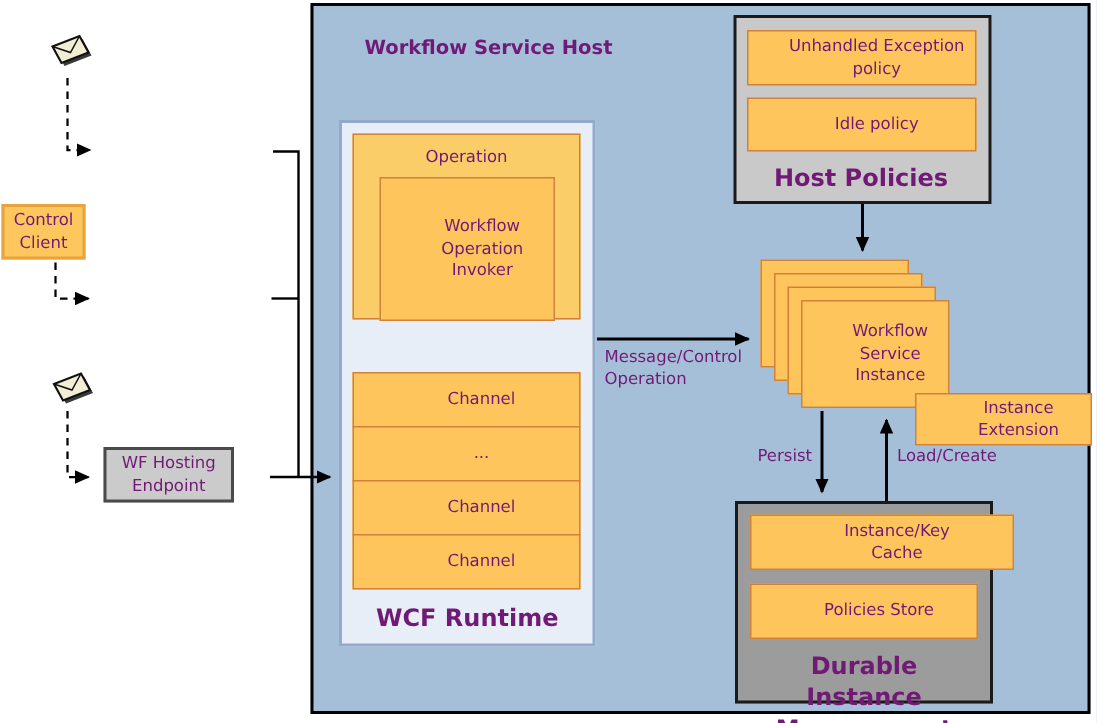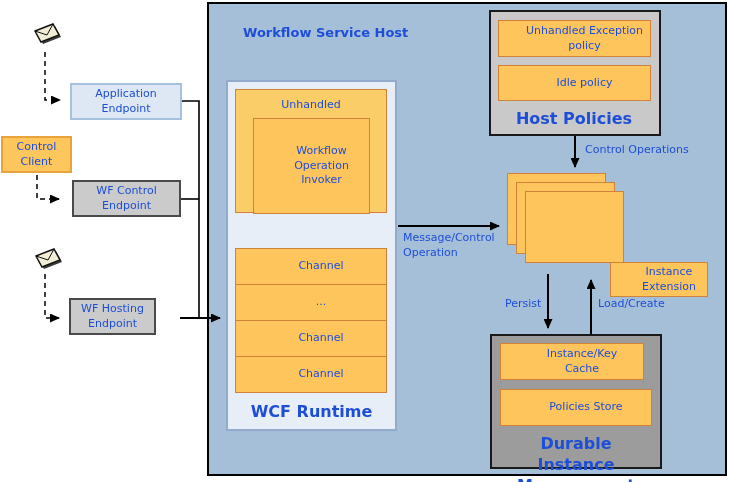--- a/index.html
+++ b/index.html
@@ -1,19 +1,19 @@
 <!DOCTYPE html>
 <html><head>
 <meta charset="utf-8">
 <style>
   html,body{margin:0;padding:0;background:#fff;}
   .canvas{
     position:relative;width:731px;height:482px;overflow:hidden;
     font-family:"DejaVu Sans","Liberation Sans",sans-serif;
-    color:#1d4ed8;background:#fff;
+    color:#701a75;background:#fff;
   }
   .abs{position:absolute;box-sizing:border-box;}
   .main-box{
     left:207px;top:2px;width:520px;height:474px;
     background:#A6BFD8;border:2px solid #000;z-index:1;
   }
   .lines{left:0;top:0;width:731px;height:482px;z-index:2;pointer-events:none;}
   .node{z-index:3;display:flex;align-items:center;justify-content:center;
     text-align:center;font-size:11px;line-height:1.32;}
   .title{z-index:3;font-weight:bold;font-size:13px;white-space:nowrap;}
@@ -69,36 +69,30 @@
     <polygon points="5,10 23,3 29,14 11,21" fill="#3a3a3a"></polygon>
     <polygon points="3,8 21,1 27,12 9,19" fill="#F2EDD5" stroke="#111" stroke-width="1.4"></polygon>
     <polyline points="3,8 15,12 21,1" fill="none" stroke="#111" stroke-width="1"></polyline>
   </svg>
   <svg class="abs envelope" style="left:33px;top:248px;" width="32" height="28" viewBox="0 0 32 28">
     <polygon points="5,10 23,3 29,14 11,21" fill="#3a3a3a"></polygon>
     <polygon points="3,8 21,1 27,12 9,19" fill="#F2EDD5" stroke="#111" stroke-width="1.4"></polygon>
     <polyline points="3,8 15,12 21,1" fill="none" stroke="#111" stroke-width="1"></polyline>
   </svg>
 
-  <div class="abs node box-blue" style="left:70px;top:83px;width:112px;height:37px;">
-    <span>Application Endpoint</span>
-  </div>
-  <div class="abs node box-orange" style="left:1px;top:136px;width:71px;height:37px;align-items:center;">
+  <div class="abs node box-orange" style="left:1px;top:136px;width:56px;height:37px;align-items:center;">
     <span>Control Client</span>
-  </div>
-  <div class="abs node box-gray" style="left:72px;top:180px;width:109px;height:37px;">
-    <span>WF Control Endpoint</span>
   </div>
   <div class="abs node box-gray" style="left:69px;top:298px;width:87px;height:37px;">
     <span>WF Hosting Endpoint</span>
   </div>
 
   <div class="abs wcf"></div>
   <div class="abs dispatcher">
-    <div class="dispatcher-label">Unhandled</div>
+    <div class="dispatcher-label">Operation</div>
   </div>
   <div class="abs node box-orange-thin invoker">
     <span style="max-width:72px;">Workflow Operation Invoker</span>
   </div>
 
   <div class="abs node box-orange-thin channel" style="top:248px;">
     <span>Channel</span>
   </div>
   <div class="abs node box-orange-thin channel" style="top:284px;">
     <span>...</span>
@@ -116,34 +110,36 @@
     <span style="max-width:135px;">Unhandled Exception policy</span>
   </div>
   <div class="abs node box-orange-thin" style="left:498px;top:65px;width:153px;height:36px;">
     <span>Idle policy</span>
   </div>
   <div class="abs panel-label" style="left:491px;top:109px;width:166px;">Host Policies</div>
 
   <div class="abs box-orange-thin stack-card" style="left:507px;top:173px;"></div>
   <div class="abs box-orange-thin stack-card" style="left:516px;top:182px;"></div>
   <div class="abs box-orange-thin stack-card" style="left:525px;top:191px;"></div>
+  <div class="abs node box-orange-thin stack-card front-card" style="left:534px;top:200px;">
+    <span style="max-width:70px;">Workflow Service Instance</span>
+  </div>
 
-  <div class="abs node box-orange-thin" style="left:610px;top:262px;width:98px;height:35px;z-index:5;">
+  <div class="abs node box-orange-thin" style="left:610px;top:262px;width:118px;height:35px;z-index:5;">
     <span>Instance Extension</span>
   </div>
 
   <div class="abs panel-darkgray" style="left:490px;top:334px;width:172px;height:135px;"></div>
-  <div class="abs node box-orange-thin" style="left:500px;top:343px;width:144px;height:37px;">
+  <div class="abs node box-orange-thin" style="left:500px;top:343px;width:176px;height:37px;">
     <span style="max-width:88px;">Instance/Key Cache</span>
   </div>
   <div class="abs node box-orange-thin" style="left:500px;top:389px;width:152px;height:37px;">
     <span>Policies Store</span>
   </div>
   <div class="abs arrow-label" style="left:403px;top:231px;width:100px;">Message/Control Operation</div>
 
   <div class="abs panel-label" style="left:492px;top:434px;width:168px;">
     <span style="display:inline-block;max-width:125px;">Durable Instance Management</span>
   </div>
-  <div class="abs arrow-label" style="left:585px;top:143px;white-space:nowrap;">Control Operations</div>
   <div class="abs arrow-label" style="left:505px;top:297px;">Persist</div>
   <div class="abs arrow-label" style="left:598px;top:297px;white-space:nowrap;">Load/Create</div>
 
 </div>
 
 </body></html>

